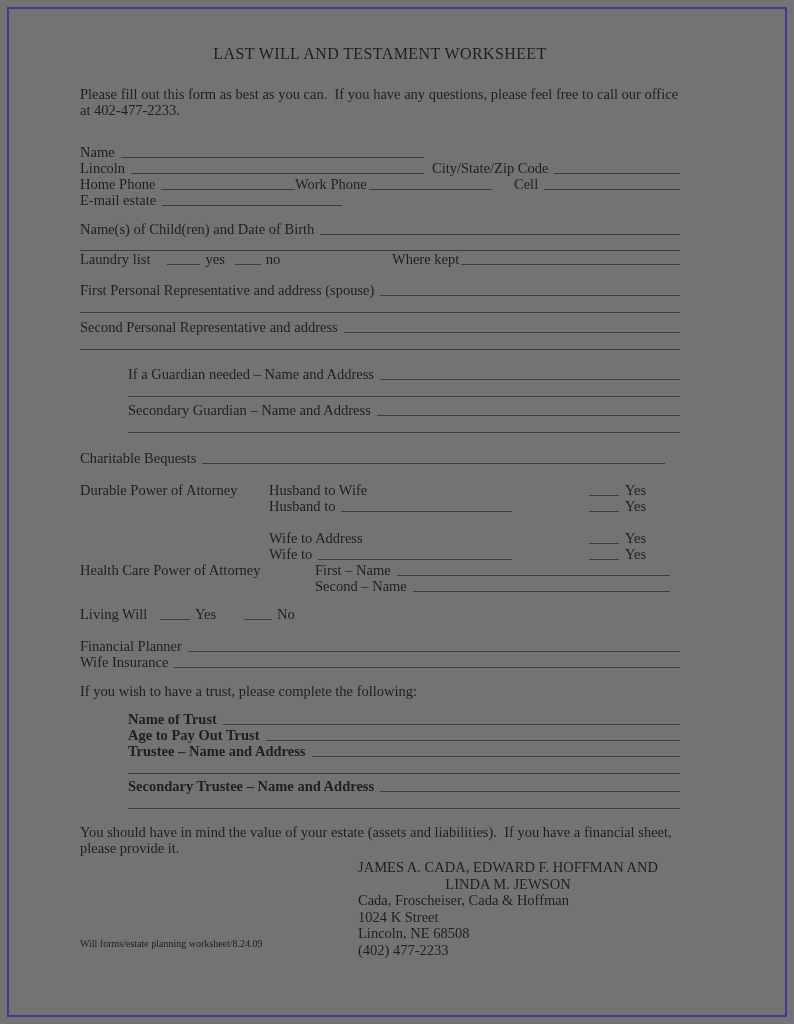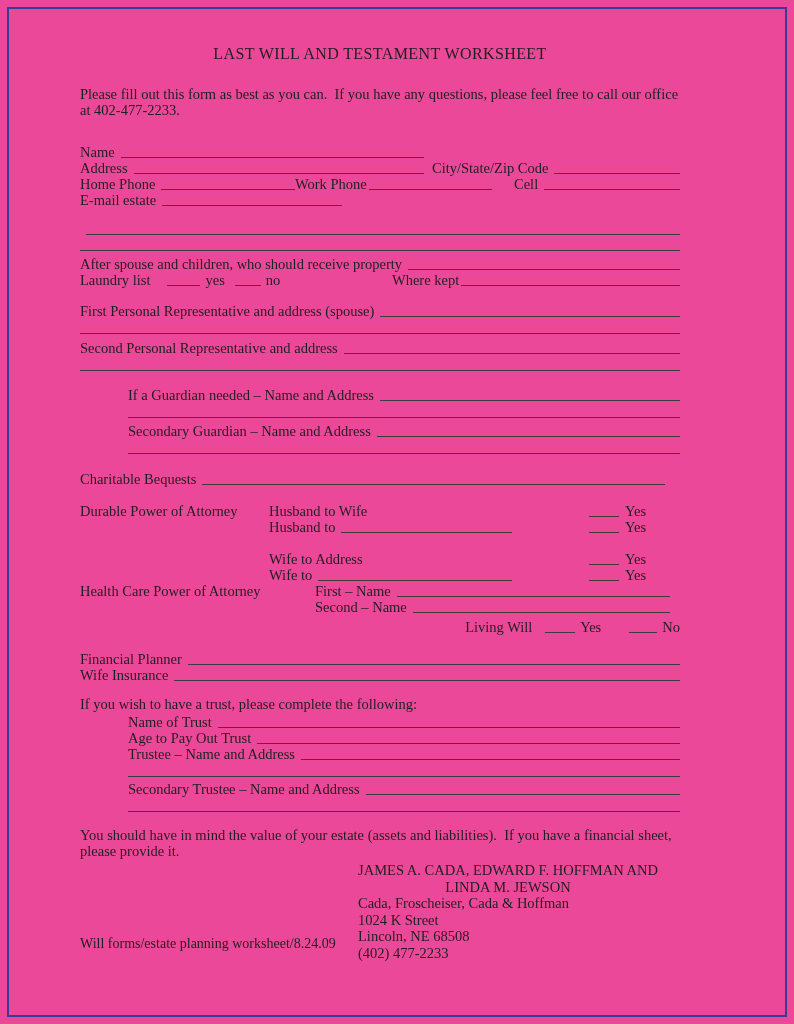--- a/index.html
+++ b/index.html
@@ -1,18 +1,18 @@
 <!DOCTYPE html>
 <html><head>
 <meta charset="utf-8">
 <style>
   html,body { margin:0; padding:0; background:#ffffff; }
   .page {
     position:relative; width:794px; height:1024px;
-    background:#ec4899; overflow:hidden;
+    background:#737373; overflow:hidden;
     font-family:"Liberation Serif","DejaVu Serif",serif;
     color:#1f1f1f; font-size:14.5px; line-height:16px;
   }
   .frame {
     position:absolute; top:7px; left:7px; right:7px; bottom:7px;
     border:2px solid #3b3b9e; pointer-events:none;
   }
   .content { position:absolute; left:80px; top:0; width:600px; }
   .title { margin-top:46px; text-align:center; font-size:16px; letter-spacing:0.4px; }
   .para { white-space:pre-wrap; }
@@ -34,29 +34,29 @@
   .poa { margin-top:16px; }
   .poa-row { display:flex; align-items:flex-end; height:16px; }
   .poa-col1 { flex:0 0 189px; }
   .poa-col2 { flex:0 0 320px; display:flex; align-items:flex-end; }
   .poa-col2 .line { margin-right:77px; }
   .poa-yes { margin-left:auto; width:92px; display:flex; align-items:flex-end; }
   .poa-yes .ylbl { margin-left:6px; }
   .hc-col1 { flex:0 0 235px; }
   .hc-line { margin-right:10px; }
   .spacer16 { height:16px; }
-  .living { margin-top:4px;justify-content:flex-end; }
+  .living { margin-top:12px; }
   .fin { margin-top:16px; }
   .trust-intro { margin-top:13px; }
-  .trust-rows { margin-top:2px; }
+  .trust-rows { margin-top:12px;font-weight:bold; }
   .note { margin-top:15px; width:604px; }
   .firm { margin-left:278px; margin-top:3px; width:300px; line-height:16.5px; }
   .firm-head { text-align:center; }
   .footer {
-    position:absolute; left:80px; top:938px; font-size:14px; line-height:12px;
+    position:absolute; left:80px; top:938px; font-size:10px; line-height:12px;
   }
 </style>
 </head>
 <body>
 
 <div class="page">
   <div class="frame"></div>
 
   <div class="content">
 
@@ -66,21 +66,21 @@
 
     <div class="contact">
       <div class="row">
         <div class="seg" style="flex:0 0 352px;">
           <span class="lbl">Name</span>
           <span class="line" style="margin-right:8px;"></span>
         </div>
       </div>
       <div class="row">
         <div class="seg" style="flex:0 0 352px;">
-          <span class="lbl">Address</span>
+          <span class="lbl">Lincoln</span>
           <span class="line" style="margin-right:8px;"></span>
         </div>
         <div class="seg" style="flex:1;">
           <span class="lbl">City/State/Zip Code</span>
           <span class="line"></span>
         </div>
       </div>
       <div class="row">
         <div class="seg" style="flex:0 0 215px;">
           <span class="lbl">Home Phone</span>
@@ -95,28 +95,25 @@
           <span class="line"></span>
         </div>
       </div>
       <div class="row">
         <span class="lbl">E-mail estate</span>
         <span class="line" style="flex:0 0 180px;"></span>
       </div>
     </div>
 
     <div class="row children-row">
+      <span class="lbl">Name(s) of Child(ren) and Date of Birth</span>
       <span class="line"></span>
     </div>
     <div class="hr"></div>
 
-    <div class="row" style="margin-top:5px;">
-      <span class="lbl">After spouse and children, who should receive property</span>
-      <span class="line"></span>
-    </div>
     <div class="row">
       <div class="seg" style="flex:0 0 312px;">
         <span class="lbl">Laundry list</span>
         <span class="blank" style="margin-left:17px;width:33px;"></span>
         <span class="lbl" style="margin-left:5px;">yes</span>
         <span class="blank" style="margin-left:10px;width:26px;"></span>
         <span class="lbl" style="margin-left:5px;">no</span>
       </div>
       <span class="lbl">Where kept</span>
       <span class="line" style="margin-left:2px;"></span>

